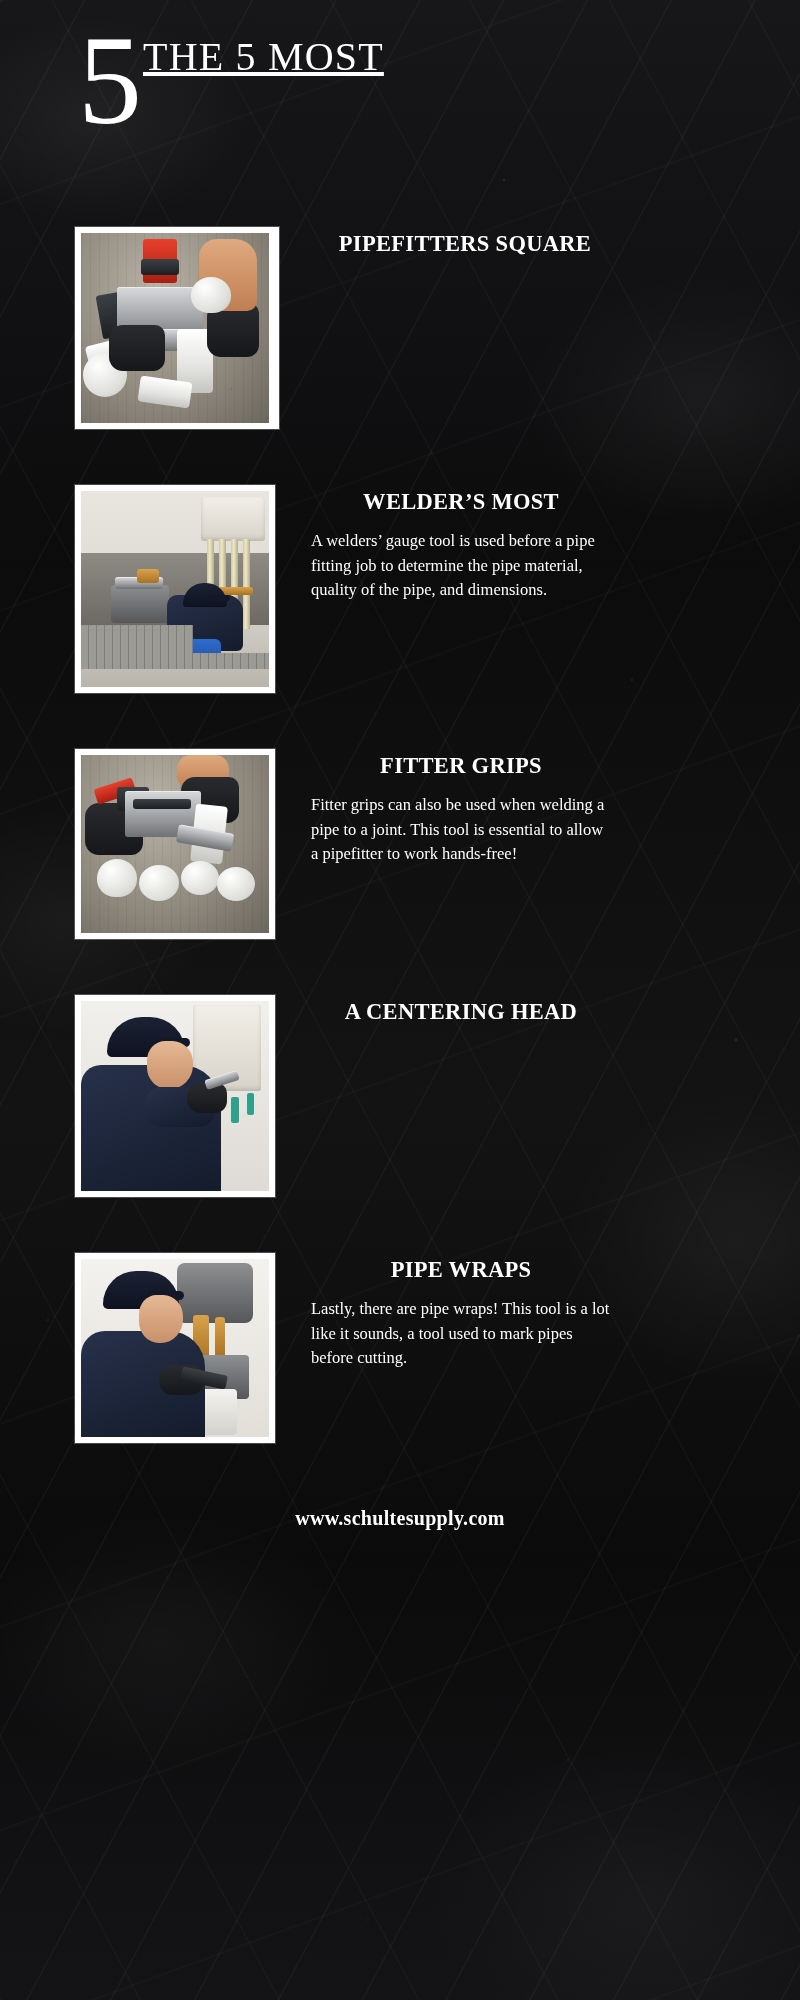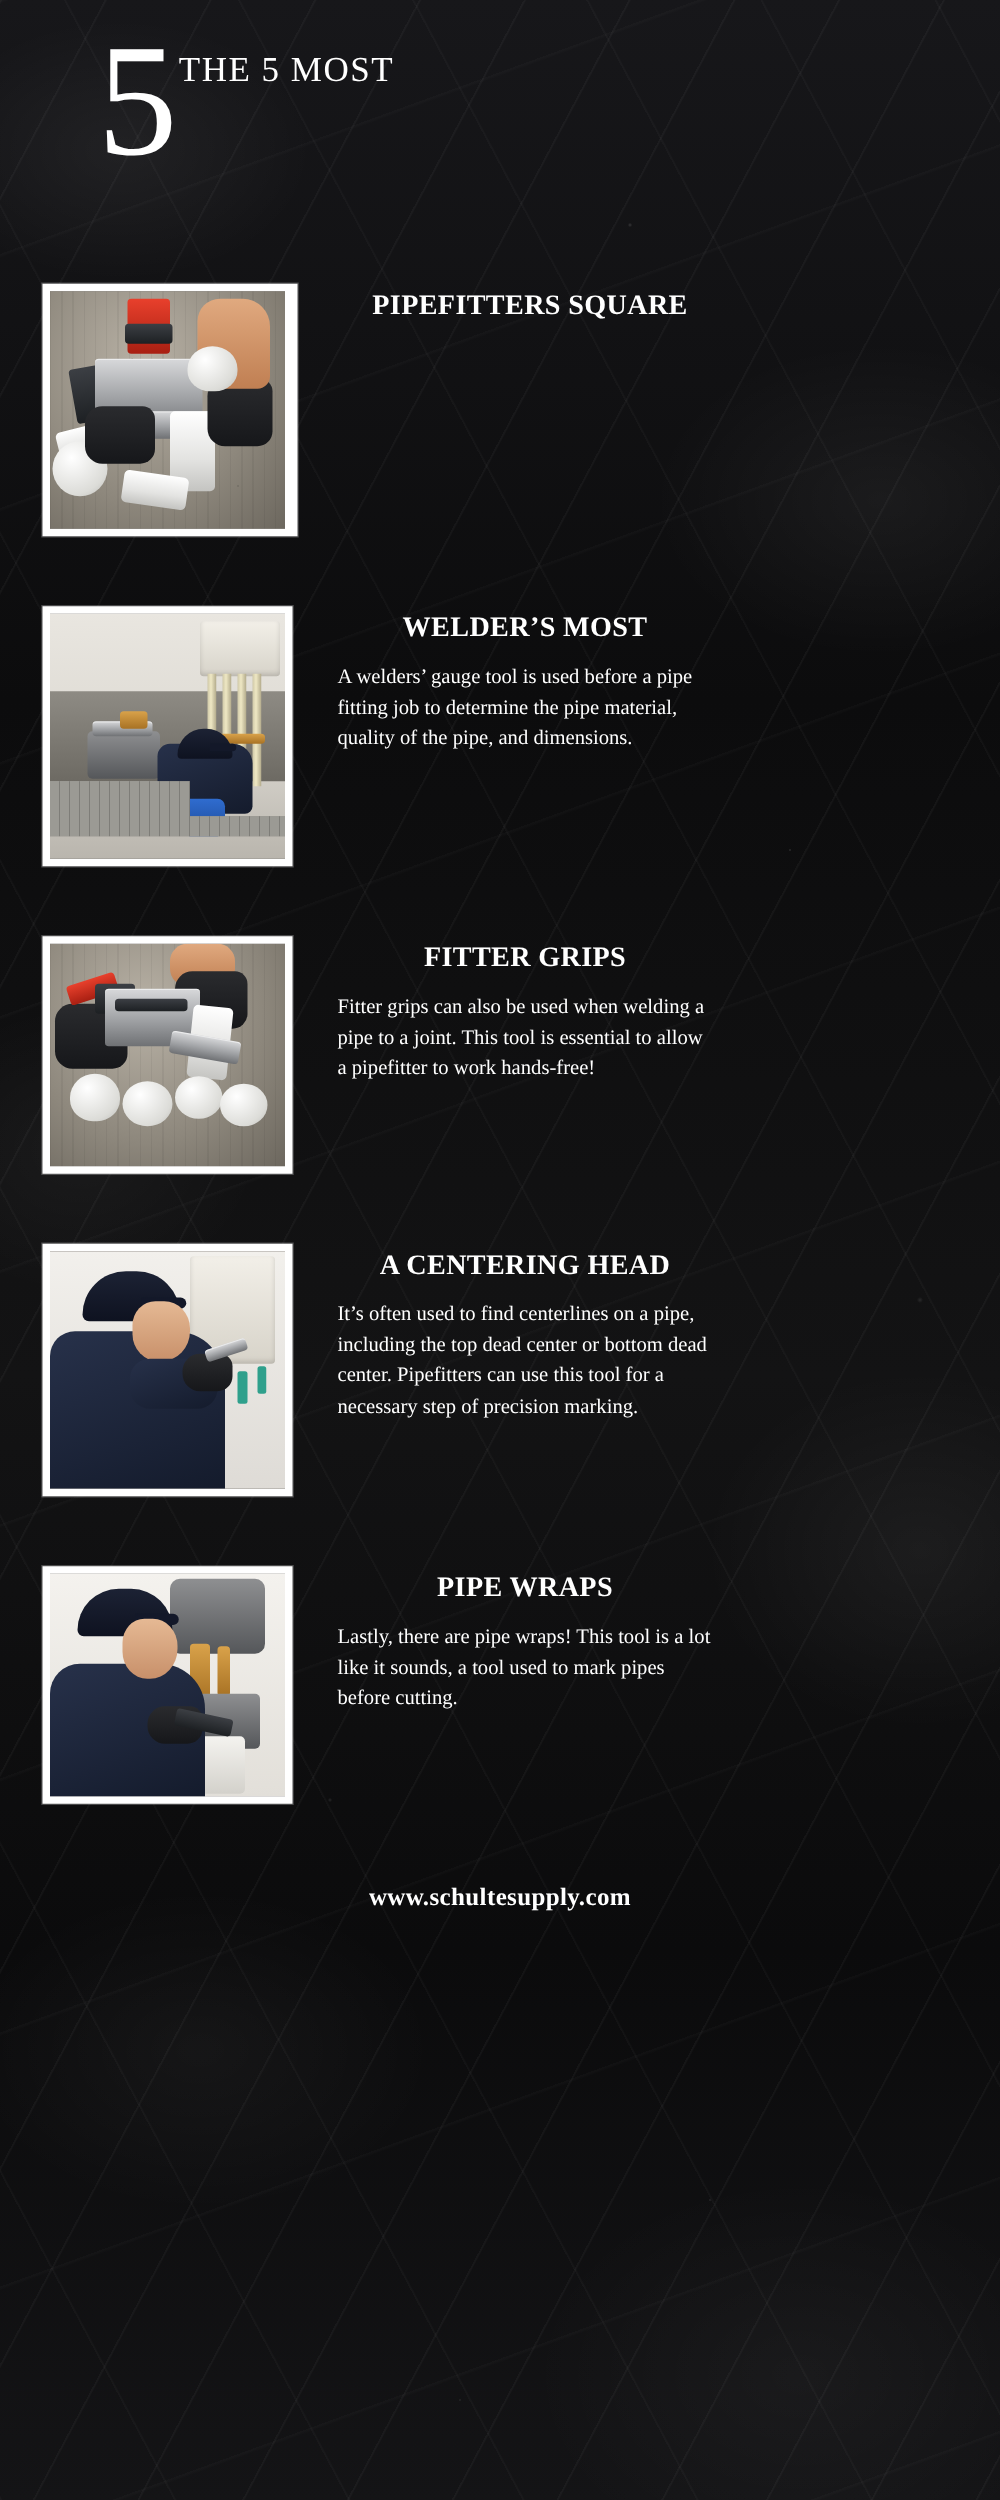--- a/index.html
+++ b/index.html
@@ -71,41 +71,42 @@
     font-weight: 400;
     letter-spacing: -2px;
   }
   .head-lines {
     position: absolute;
     left: 143px;
     top: 36px;
     width: 470px;
   }
   .head-line1, .head-line2 {
-    font-size: 28px;
+    font-size: 40px;
     line-height: 42px;
     letter-spacing: 1.2px;
     font-weight: 400;
+    text-decoration: underline;
   }
   .head-line3 {
     font-size: 38px;
     line-height: 46px;
     font-weight: 700;
     letter-spacing: 0.4px;
     margin-top: 2px;
   }
 
   
   .sections {
     padding: 52px 0 0 0;
   }
   .row {
     display: flex;
     align-items: flex-start;
-    padding: 0 28px 0 34px;
+    padding: 0 28px 0 75px;
     margin-bottom: 56px;
   }
   .photo-frame {
     flex: 0 0 auto;
     width: 200px;
     background: #ffffff;
     padding: 6px;
     box-sizing: border-box;
     box-shadow: 0 0 0 1px rgba(255,255,255,0.25);
   }
@@ -365,21 +366,20 @@
             <div class="worker-suit" style="left:0px;top:64px;width:140px;height:126px;border-radius:20px 40px 0 0;"></div>
             <div class="cap" style="left:26px;top:16px;width:78px;height:40px;"></div>
             <div class="face" style="left:66px;top:40px;width:46px;height:48px;"></div>
             <div class="worker-suit" style="left:64px;top:86px;width:70px;height:40px;border-radius:16px;"></div>
             <div class="glove" style="left:106px;top:82px;width:40px;height:30px;"></div>
             <div class="tool-body" style="left:124px;top:74px;width:34px;height:10px;transform:rotate(-18deg);"></div>
           </div>
         </div>
         <div class="text-col">
           <h2 class="sec-title">A CENTERING HEAD</h2>
-          <p class="sec-body"> It’s often used to find centerlines on a pipe, including the top dead center or bottom dead center. Pipefitters can use this tool for a necessary step of precision marking.</p>
         </div>
       </div>
 
       <div class="row r5">
         <div class="photo-frame">
           <div class="photo">
             <div class="wall" style="background:linear-gradient(180deg,#f4f2ee,#e2dfd9);"></div>
             <div class="machine" style="left:96px;top:4px;width:76px;height:60px;border-radius:8px;"></div>
             <div class="brass" style="left:112px;top:56px;width:16px;height:46px;"></div>
             <div class="brass" style="left:134px;top:58px;width:10px;height:40px;"></div>

